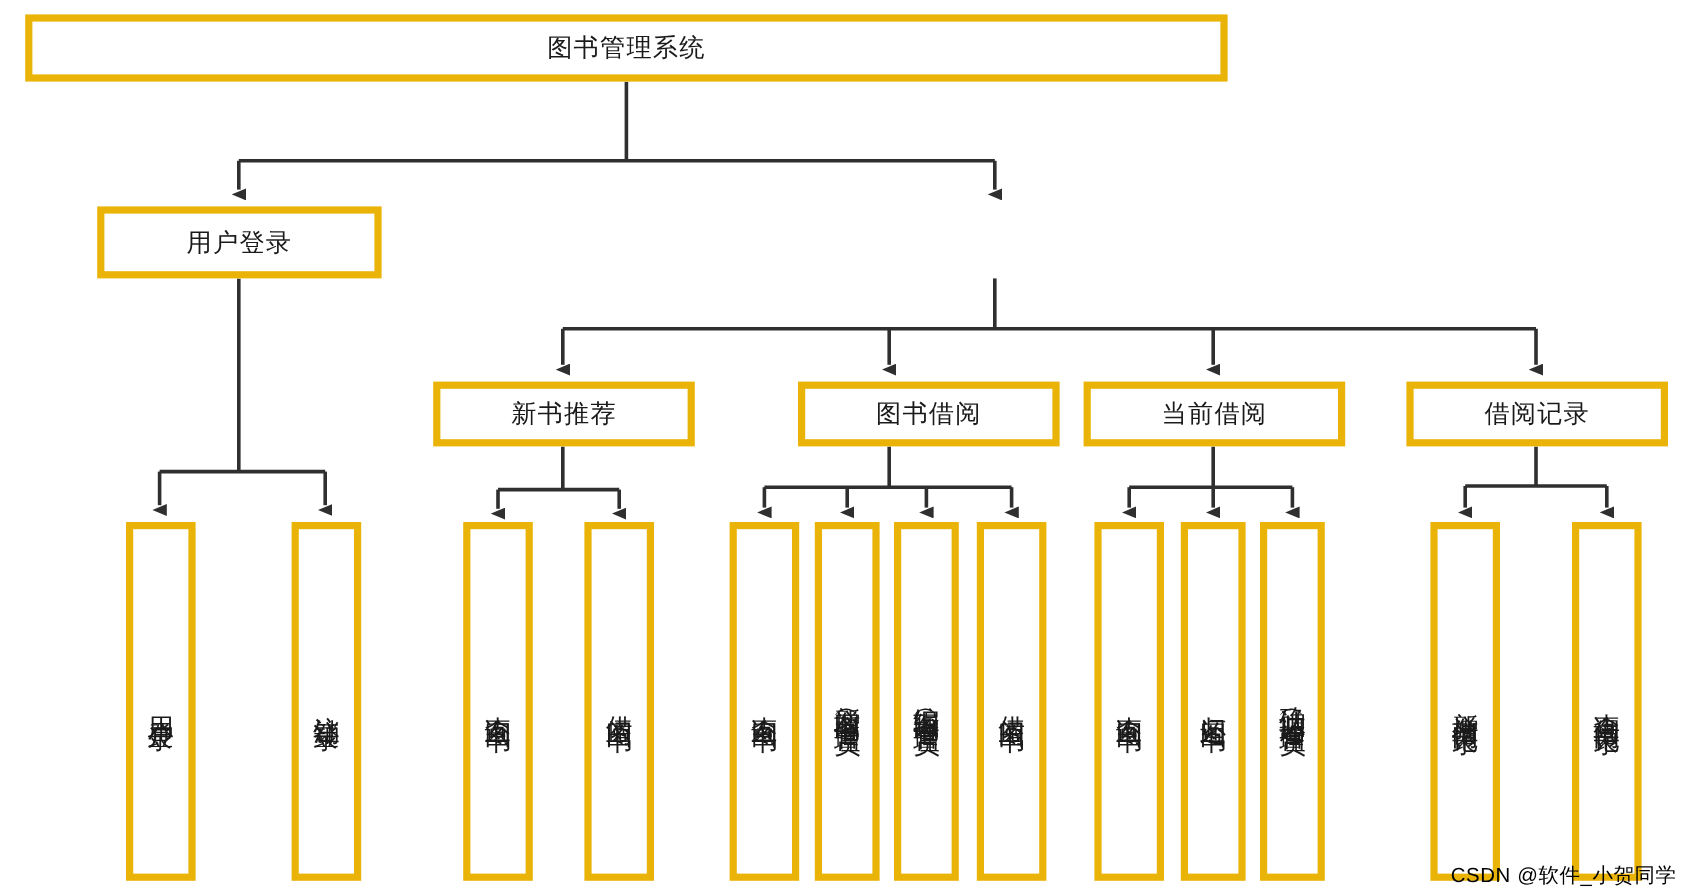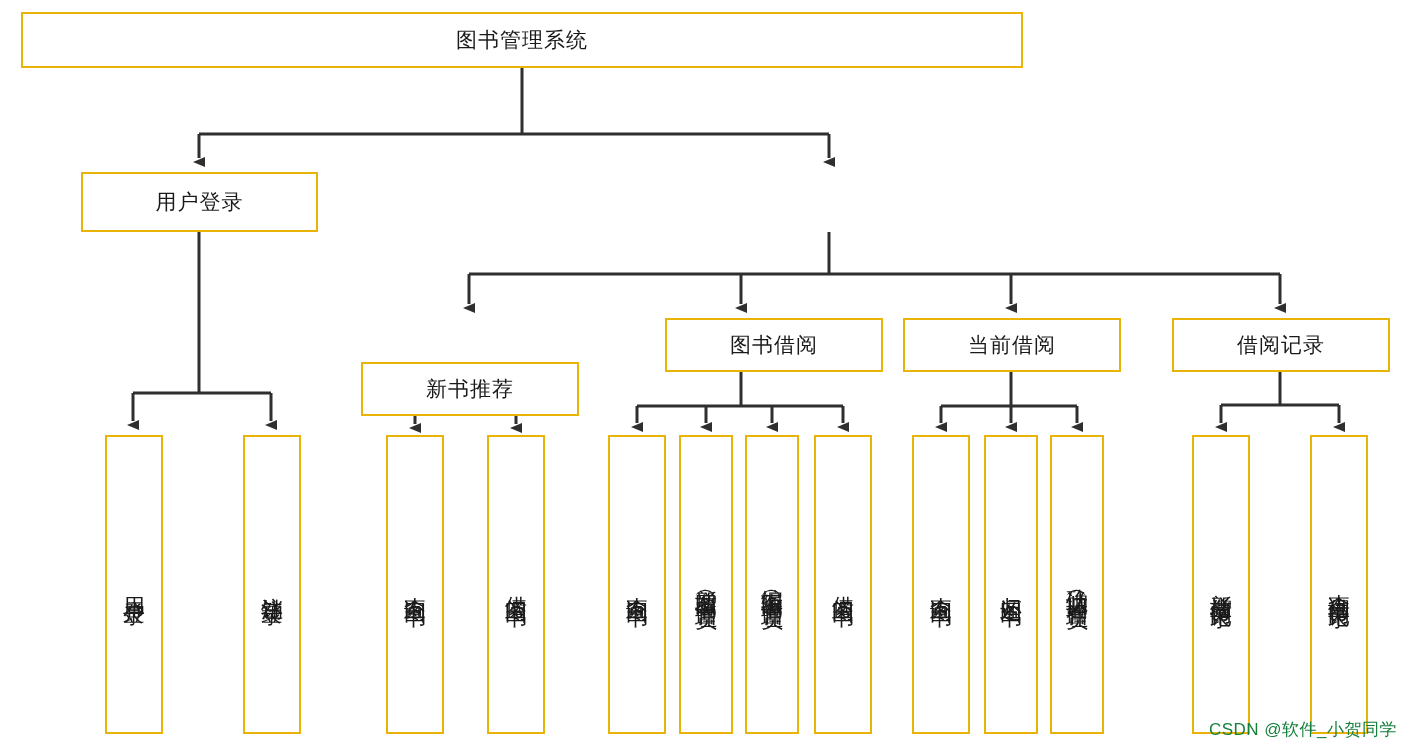--- a/index.html
+++ b/index.html
@@ -22,21 +22,21 @@
     left: 0;
     top: 0;
     width: 1405px;
     height: 747px;
     pointer-events: none;
   }
   .node {
     position: absolute;
     box-sizing: border-box;
     background: #ffffff;
-    border: 2px solid #eab308;
+    border: 6px solid #eab308;
     display: flex;
     align-items: center;
     justify-content: center;
     color: #1a1a1a;
   }
   .node.horiz {
     font-size: 21px;
     letter-spacing: 1px;
   }
   .node.vert {
@@ -56,21 +56,21 @@
   }
   .node .label {
     display: block;
     white-space: nowrap;
   }
   #watermark {
     position: absolute;
     right: 8px;
     bottom: 6px;
     font-size: 17px;
-    color: #15803d;
+    color: #000000;
     letter-spacing: 0.5px;
     white-space: nowrap;
   }
 </style>
 </head>
 <body>
 
 <div id="canvas">
 
   <svg class="edges" viewBox="0 0 1405 747">
@@ -124,21 +124,21 @@
   </svg>
 
   <div class="node horiz" style="left:21px; top:12px; width:1002px; height:56px;">
     <span class="label">图书管理系统</span>
   </div>
 
   <div class="node horiz" style="left:81px; top:172px; width:237px; height:60px;">
     <span class="label">用户登录</span>
   </div>
 
-  <div class="node horiz" style="left:361px; top:318px; width:218px; height:54px;margin-top:44px;">
+  <div class="node horiz" style="left:361px; top:318px; width:218px; height:54px;">
     <span class="label">新书推荐</span>
   </div>
   <div class="node horiz" style="left:633px; top:318px; width:218px; height:54px;margin-left:32px;">
     <span class="label">图书借阅</span>
   </div>
   <div class="node horiz" style="left:903px; top:318px; width:218px; height:54px;">
     <span class="label">当前借阅</span>
   </div>
   <div class="node horiz" style="left:1172px; top:318px; width:218px; height:54px;">
     <span class="label">借阅记录</span>

